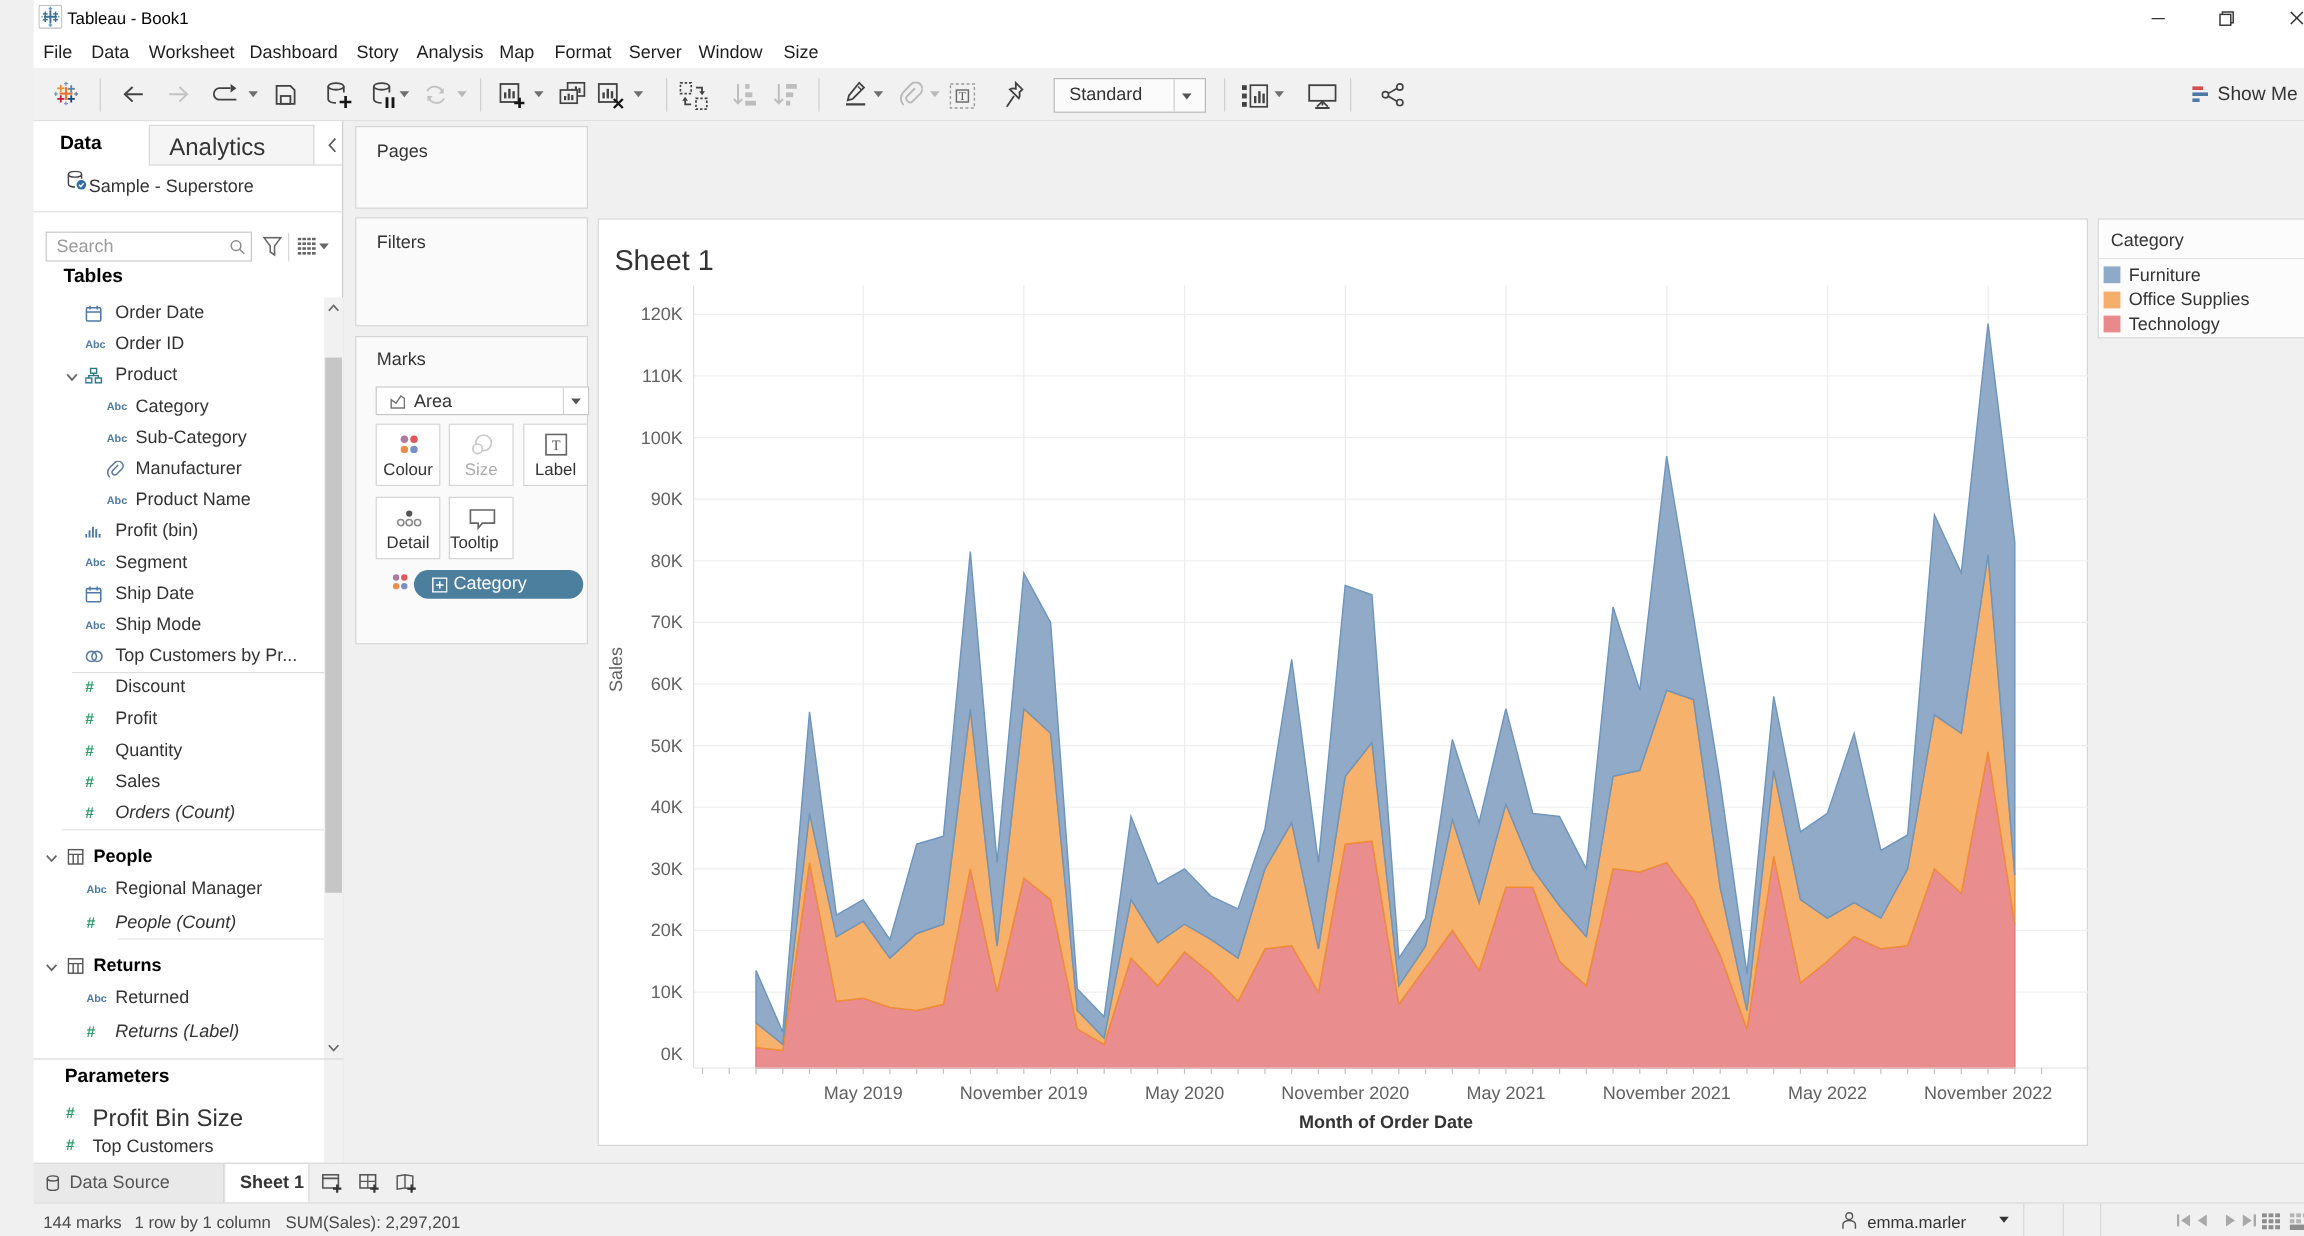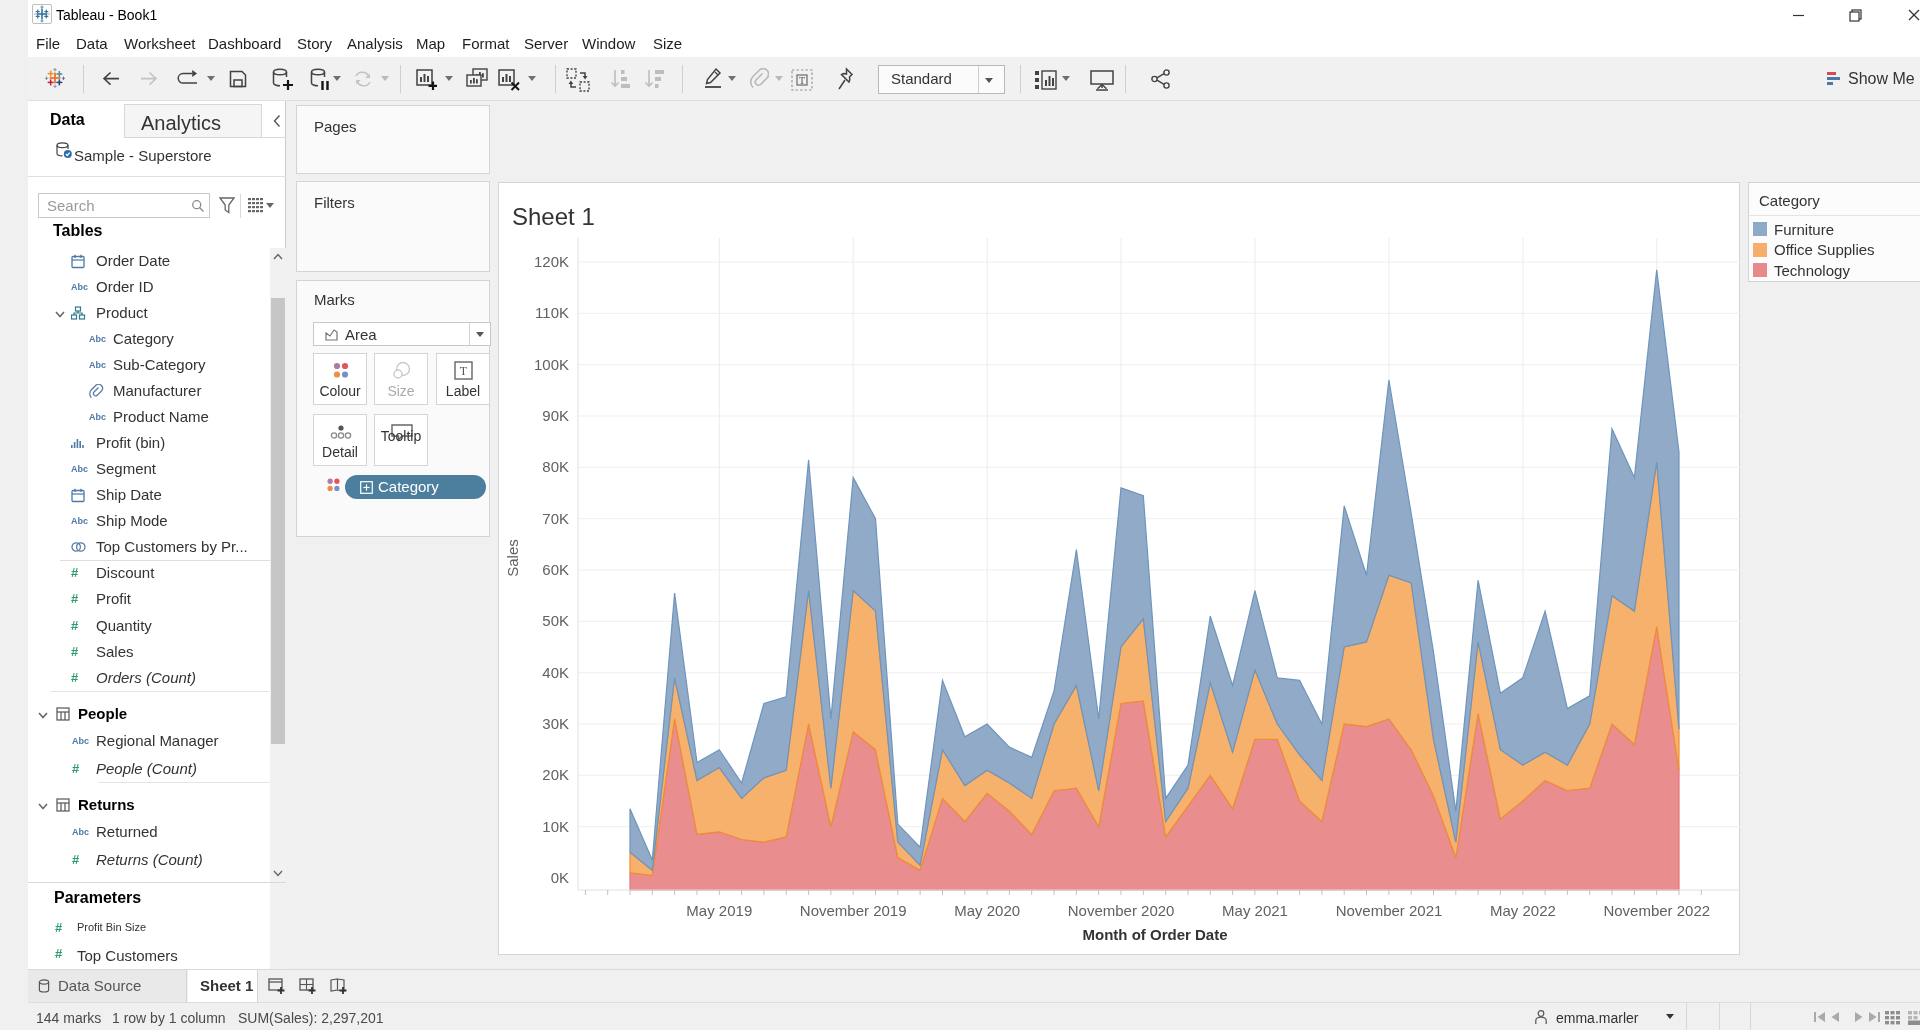--- a/index.html
+++ b/index.html
@@ -449,41 +449,41 @@
           <use href="#itbl"></use>
         </svg>
 <div class="abs" style="left:50px;top:695px;font-size:15px;font-weight:bold;color:#000">Returns</div>
 <svg class="abs" style="left:44px;top:724px" width="24" height="15" viewBox="0 0 24 15">
           <use href="#iabc"></use>
         </svg>
 <div class="abs" style="left:68px;top:722px;font-size:15px;color:#333">Returned</div>
 <svg class="abs" style="left:44px;top:752px" width="15" height="15" viewBox="0 0 15 15">
           <use href="#inum"></use>
         </svg>
-<div class="abs" style="left:68px;top:750px;font-size:15px;font-style:italic;color:#333">Returns (Count)</div>
+<div class="abs" style="left:68px;top:750px;font-size:15px;font-style:italic;color:#333">Returns (Label)</div>
 <div class="abs" style="left:32px;top:459px;width:210px;height:1px;background:#dedede"></div>
 <div class="abs" style="left:23px;top:590px;width:219px;height:1px;background:#e4e4e4"></div>
 <div class="abs" style="left:70px;top:681px;width:172px;height:1px;background:#e4e4e4"></div>
 </div>
 
     <div class="abs" style="left:242px;top:147px;width:16px;height:739px;background:#f1f1f1"></div>
     <div class="abs" style="left:243px;top:197px;width:14px;height:446px;background:#c6c6c6"></div>
     <svg class="abs" style="left:245px;top:152px" width="10" height="8" viewBox="0 0 10 8">
         <path d="M1 6 L5 1.5 L9 6" fill="none" stroke="#666" stroke-width="1.4"></path>
       </svg>
     <svg class="abs" style="left:245px;top:768px" width="10" height="8" viewBox="0 0 10 8">
         <path d="M1 2 L5 6.5 L9 2" fill="none" stroke="#666" stroke-width="1.4"></path>
       </svg>
 
     <div class="abs" style="left:0;top:781px;width:258px;height:1px;background:#d8d8d8"></div>
     <div class="abs" style="left:26px;top:788px;font-size:16px;font-weight:bold;color:#000">Parameters</div>
     <div class="abs" style="left:27px;top:820px"><svg width="14" height="14" viewBox="0 0 14 14">
           <use href="#inum"></use>
         </svg></div>
-    <div class="abs" style="left:49px;top:820px;font-size:11px;color:#333">Profit Bin Size</div>
+    <div class="abs" style="left:49px;top:820px;font-size:20px;color:#333">Profit Bin Size</div>
     <div class="abs" style="left:27px;top:846px"><svg width="14" height="14" viewBox="0 0 14 14">
           <use href="#inum"></use>
         </svg></div>
     <div class="abs" style="left:49px;top:846px;font-size:15px;color:#333">Top Customers</div>
   </div>
   <div id="midpanel">
     <div class="card" style="left:9px;top:4px;width:194px;height:69px">
         <div class="cardlabel" style="position:absolute;left:17px;top:12px">Pages</div>
       </div>
     <div class="card" style="left:9px;top:80px;width:194px;height:91px">
@@ -528,21 +528,21 @@
             <circle cx="5" cy="12.5" r="2.6" fill="none" stroke="#8a8a8a" stroke-width="1.3"></circle>
             <circle cx="12" cy="12.5" r="2.6" fill="none" stroke="#8a8a8a" stroke-width="1.3"></circle>
             <circle cx="19" cy="12.5" r="2.6" fill="none" stroke="#8a8a8a" stroke-width="1.3"></circle>
           </svg>
         <div class="abs" style="left:0;top:29px;width:52px;text-align:center;font-size:14px;color:#333">Detail</div>
       </div>
       <div class="abs" style="left:77px;top:133px;width:54px;height:52px;background:#fff;border:1px solid #d4d4d4">
         <svg class="abs" style="left:15px;top:8px" width="24" height="20" viewBox="0 0 24 20">
             <path d="M2 2 H22 V13 H12 L8.5 17 V13 H2 Z" fill="none" stroke="#666" stroke-width="1.4"></path>
           </svg>
-        <div class="abs" style="left:0;top:13px;width:52px;text-align:center;font-size:14px;color:#333">Tooltip</div>
+        <div class="abs" style="left:0;top:29px;width:52px;text-align:left;font-size:14px;color:#333">Tooltip</div>
       </div>
       <svg class="abs" style="left:28px;top:196px" width="17" height="17" viewBox="0 0 20 20">
           <circle cx="6" cy="5" r="3.1" fill="#b07aa1"></circle>
           <circle cx="14" cy="5" r="3.1" fill="#e15759"></circle>
           <circle cx="6" cy="13.5" r="3.1" fill="#ef8c46"></circle>
           <circle cx="14" cy="13.5" r="3.1" fill="#7791c8"></circle>
         </svg>
       <div class="pill" style="left:48px;top:194px;width:141px;height:24px;background:#4c7e9e;border-radius:12px">
         <svg class="abs" style="left:15px;top:6px" width="13" height="13" viewBox="0 0 13 13">
             <rect x="0.7" y="0.7" width="11.6" height="11.6" fill="none" stroke="#fff" stroke-width="1.2"></rect>

